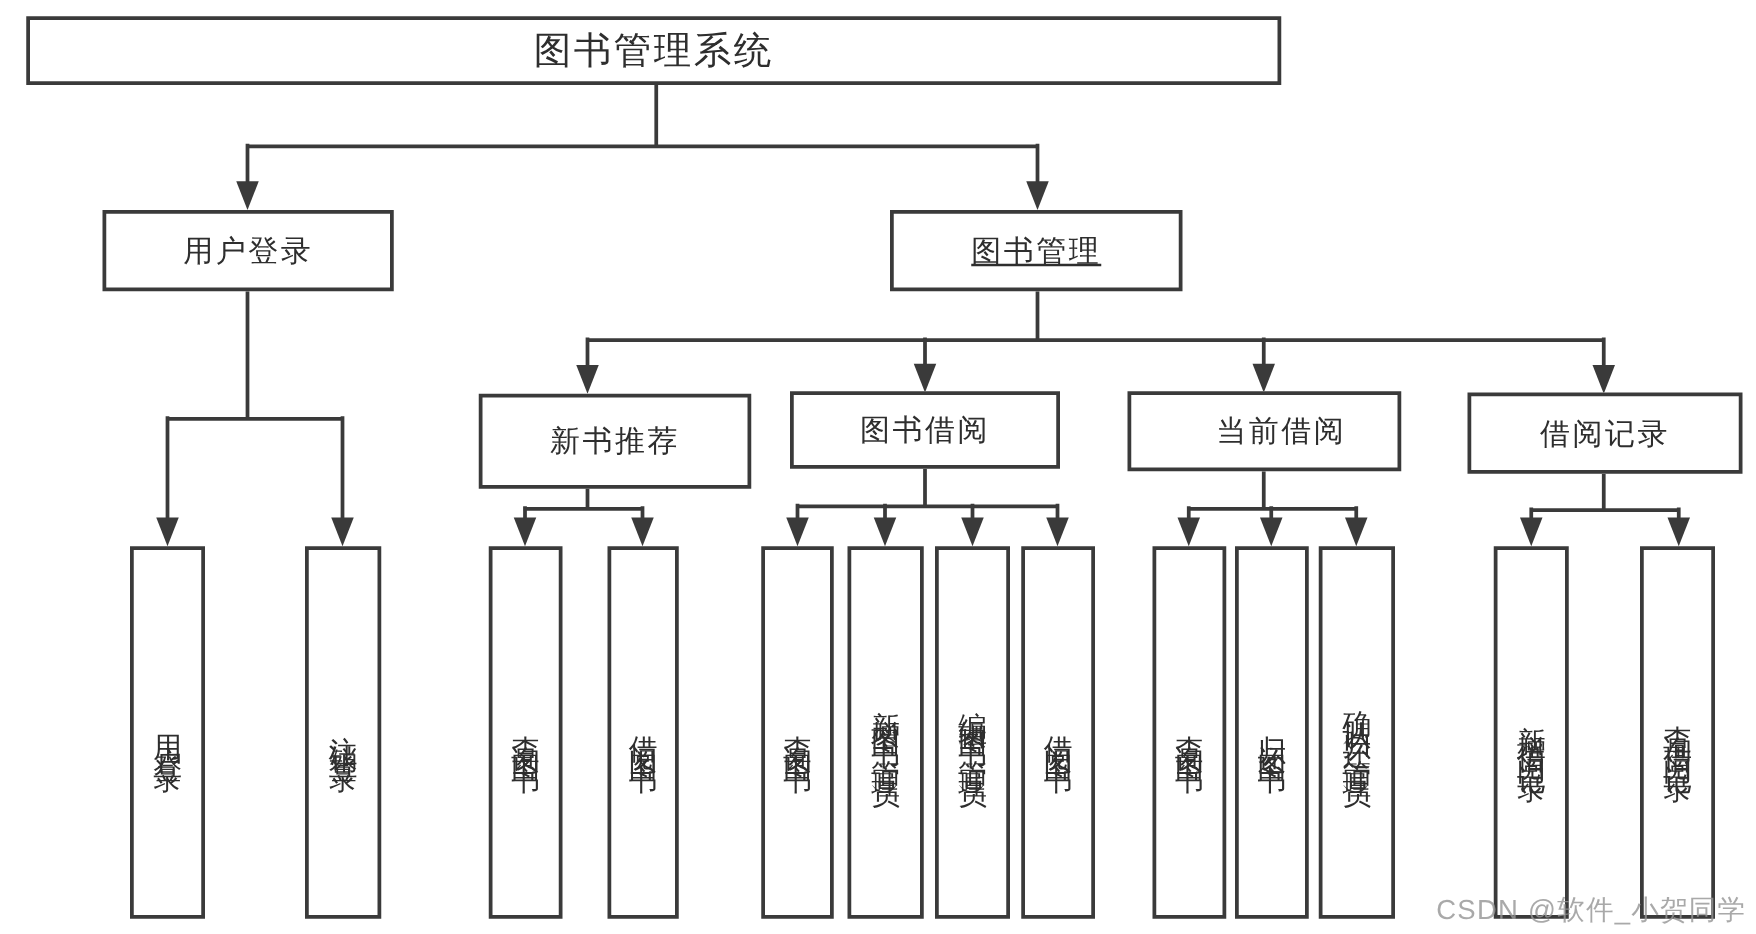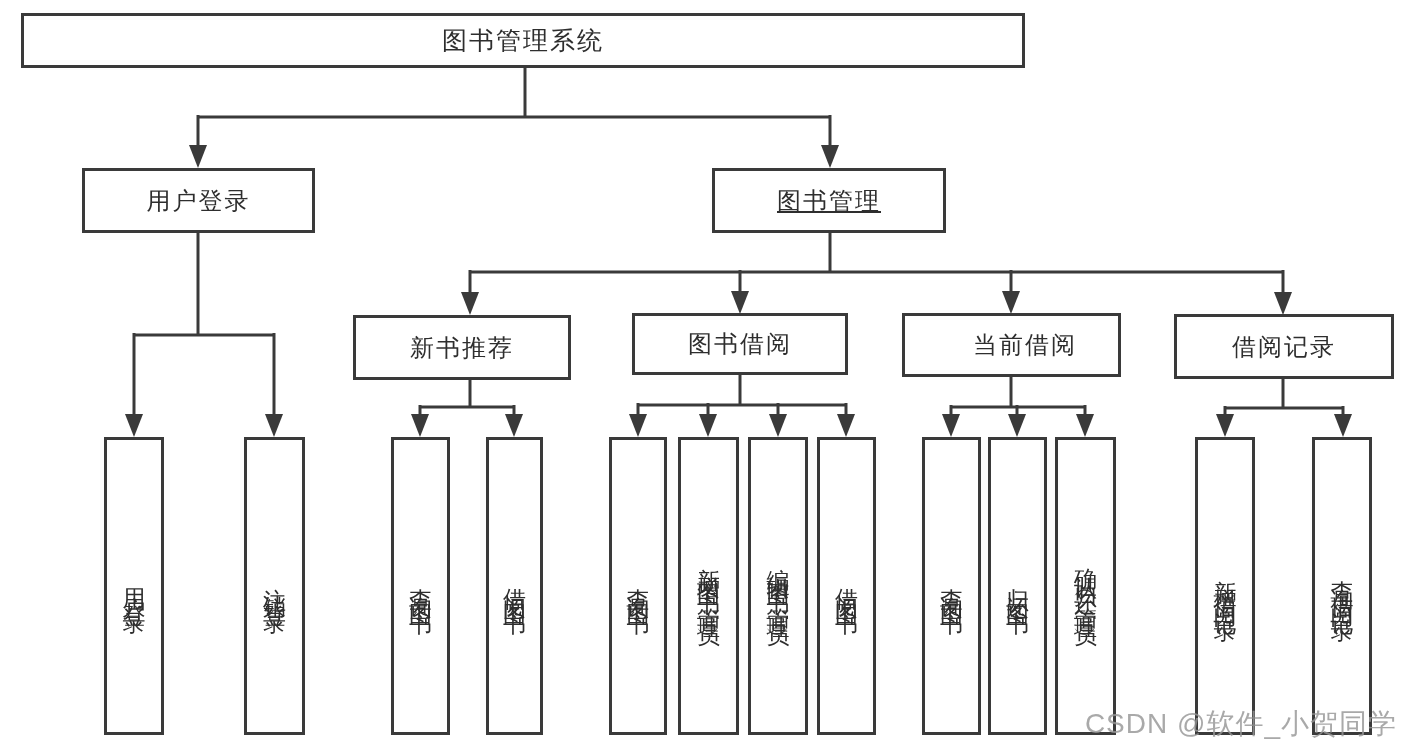--- a/index.html
+++ b/index.html
@@ -21,34 +21,34 @@
     position: absolute;
     box-sizing: border-box;
     border: 3px solid #3a3a3a;
     background: #ffffff;
     display: flex;
     align-items: center;
     justify-content: center;
     color: #2e2e2e;
   }
   .box.h { font-size: 24px; letter-spacing: 2px; white-space: nowrap; }
-  .box.root-box { font-size: 25px; }
+  .box.root-box { font-size: 30px; }
   .box.v { top: 437px; height: 298px; }
   .box.v .vtext {
     writing-mode: vertical-rl;
     text-orientation: mixed;
     font-size: 23px;
     letter-spacing: 8px;
     line-height: 1;
   }
   .watermark {
     position: absolute;
     right: 8px;
     bottom: 4px;
-    font-size: 28px;
+    font-size: 22px;
     letter-spacing: 1px;
     color: rgba(150, 150, 150, 0.82);
     z-index: 10;
     white-space: nowrap;
   }
 </style>
 </head>
 <body>
 
 <div class="stage">
@@ -119,21 +119,21 @@
     <span>图书管理系统</span>
   </div>
 
   <div class="box h" style="left:82px; top:168px; width:233px; height:65px;">
     <span>用户登录</span>
   </div>
   <div class="box h" style="left:712px; top:168px; width:234px; height:65px;text-decoration:underline;">
     <span>图书管理</span>
   </div>
 
-  <div class="box h" style="left:353px; top:315px; width:218px; height:65px;">
+  <div class="box h" style="left:383px; top:315px; width:218px; height:76px;">
     <span>新书推荐</span>
   </div>
   <div class="box h" style="left:632px; top:313px; width:216px; height:62px;">
     <span>图书借阅</span>
   </div>
   <div class="box h" style="left:902px; top:313px; width:219px; height:64px;padding-left:27px;">
     <span>当前借阅</span>
   </div>
   <div class="box h" style="left:1174px; top:314px; width:220px; height:65px;">
     <span>借阅记录</span>

